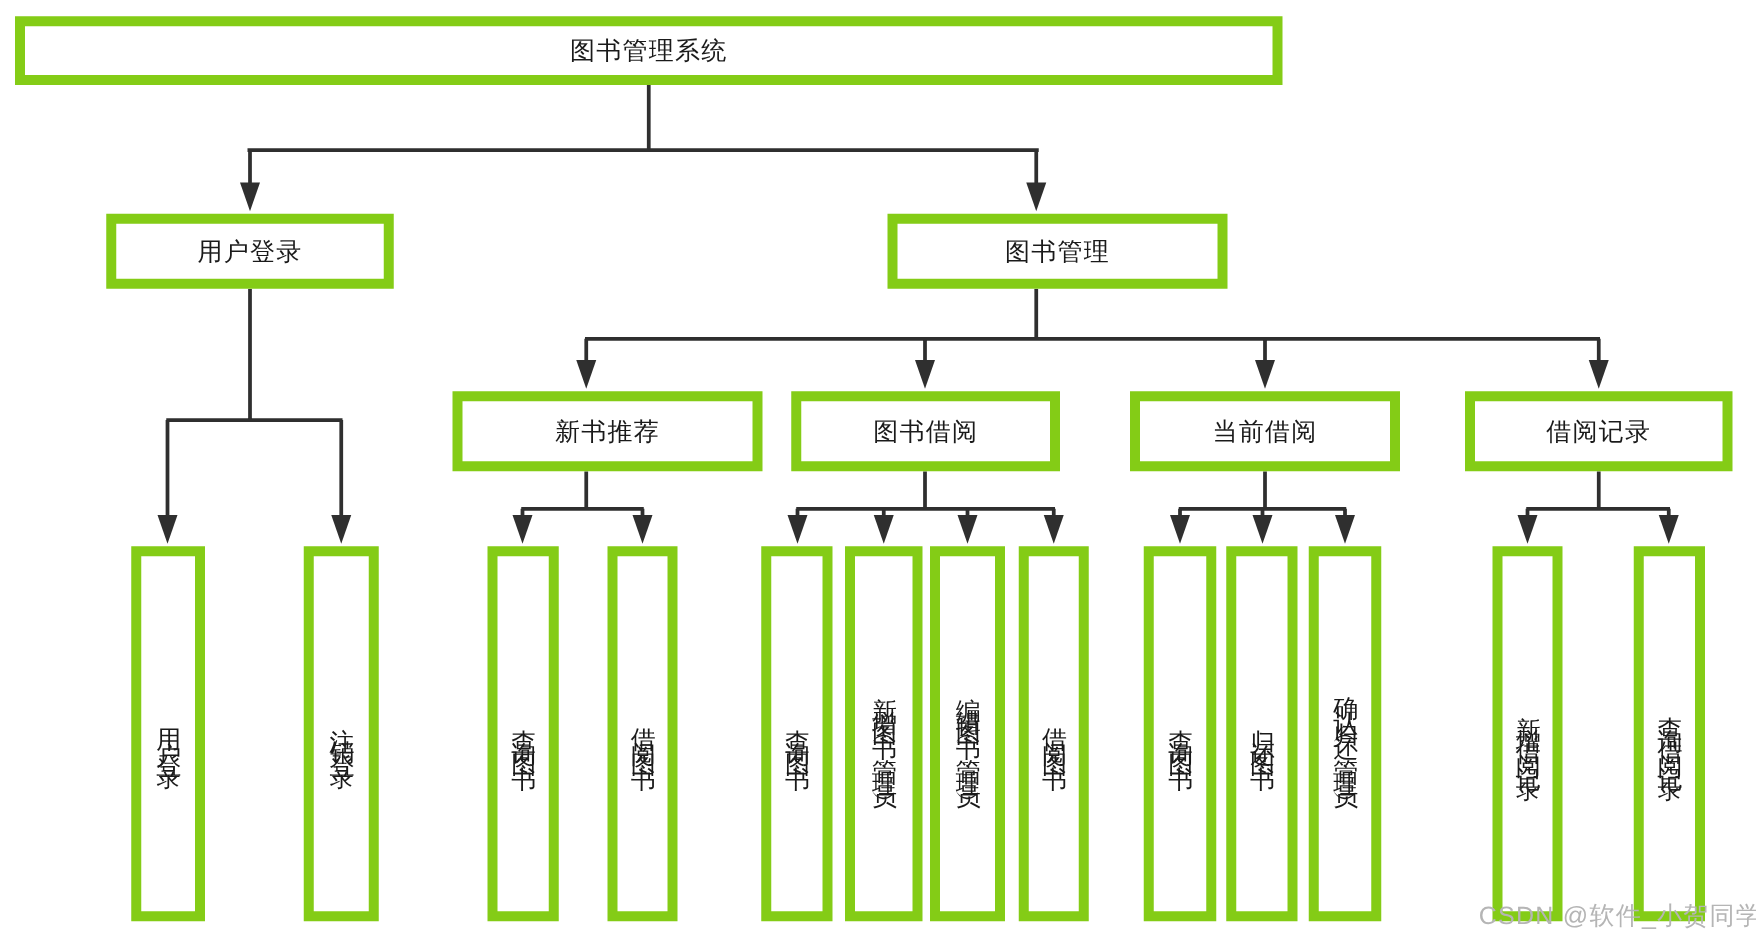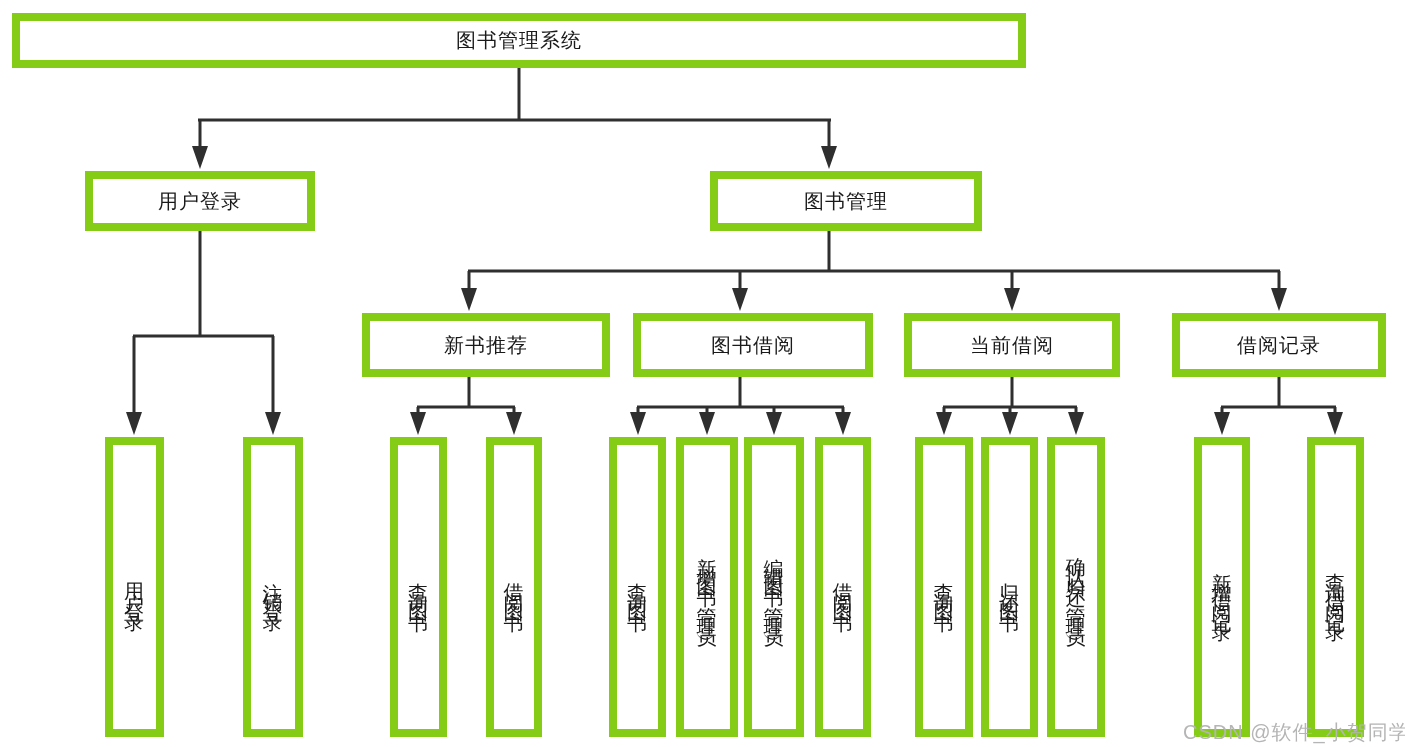--- a/index.html
+++ b/index.html
@@ -92,21 +92,21 @@
       <polygon points="1327,412 1343,412 1335,435"></polygon>
     </g>
   </svg>
 
   <div class="node h-node" style="left:12px;top:13px;width:1014px;height:55px;">图书管理系统</div>
 
   <div class="node h-node" style="left:85px;top:171px;width:230px;height:60px;">用户登录</div>
   <div class="node h-node" style="left:710px;top:171px;width:272px;height:60px;">图书管理</div>
 
   <div class="node h-node lvl3" style="left:362px;width:248px;">新书推荐</div>
-  <div class="node h-node lvl3" style="left:633px;width:240px;text-align:right;">图书借阅</div>
+  <div class="node h-node lvl3" style="left:633px;width:215px;text-align:right;">图书借阅</div>
   <div class="node h-node lvl3" style="left:1172px;width:214px;">借阅记录</div>
   <div class="node h-node lvl3" style="left:904px;width:216px;">当前借阅</div>
 
   <div class="node v-node leaf" style="left:105px;width:59px;">
     <span class="vtext">用户登录</span>
   </div>
   <div class="node v-node leaf" style="left:243px;width:60px;">
     <span class="vtext">注销登录</span>
   </div>
 

